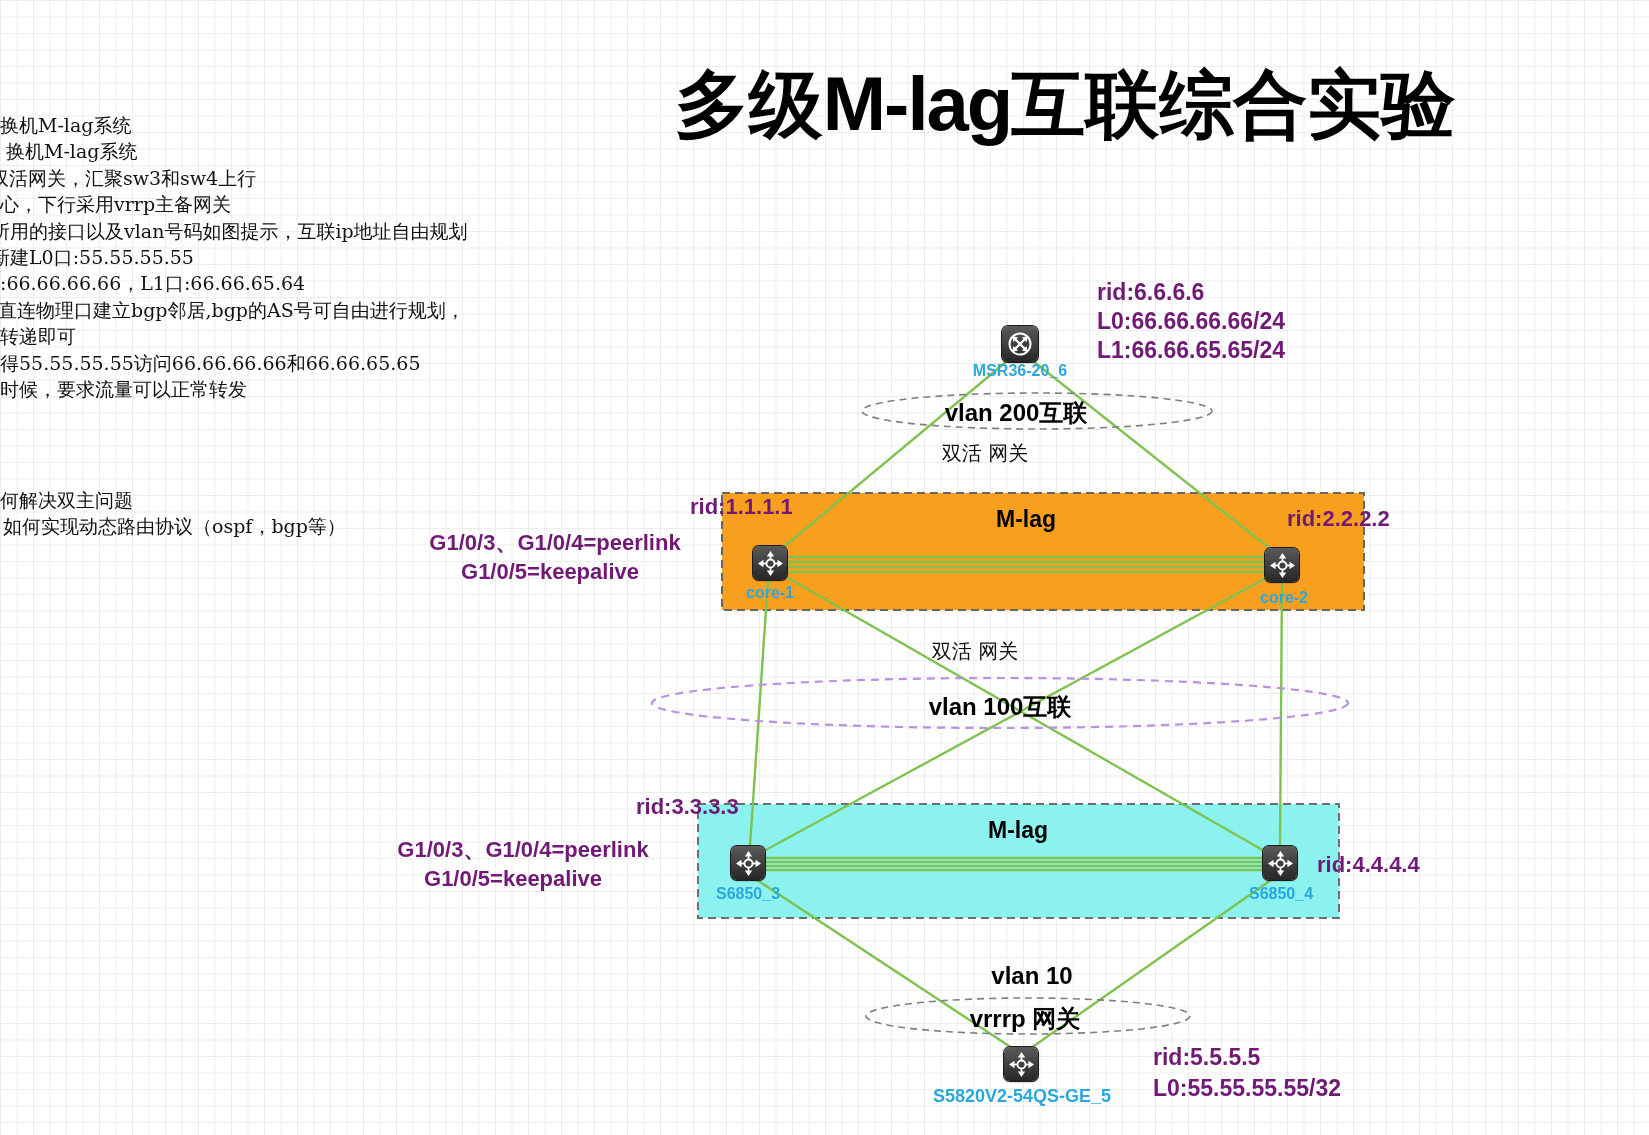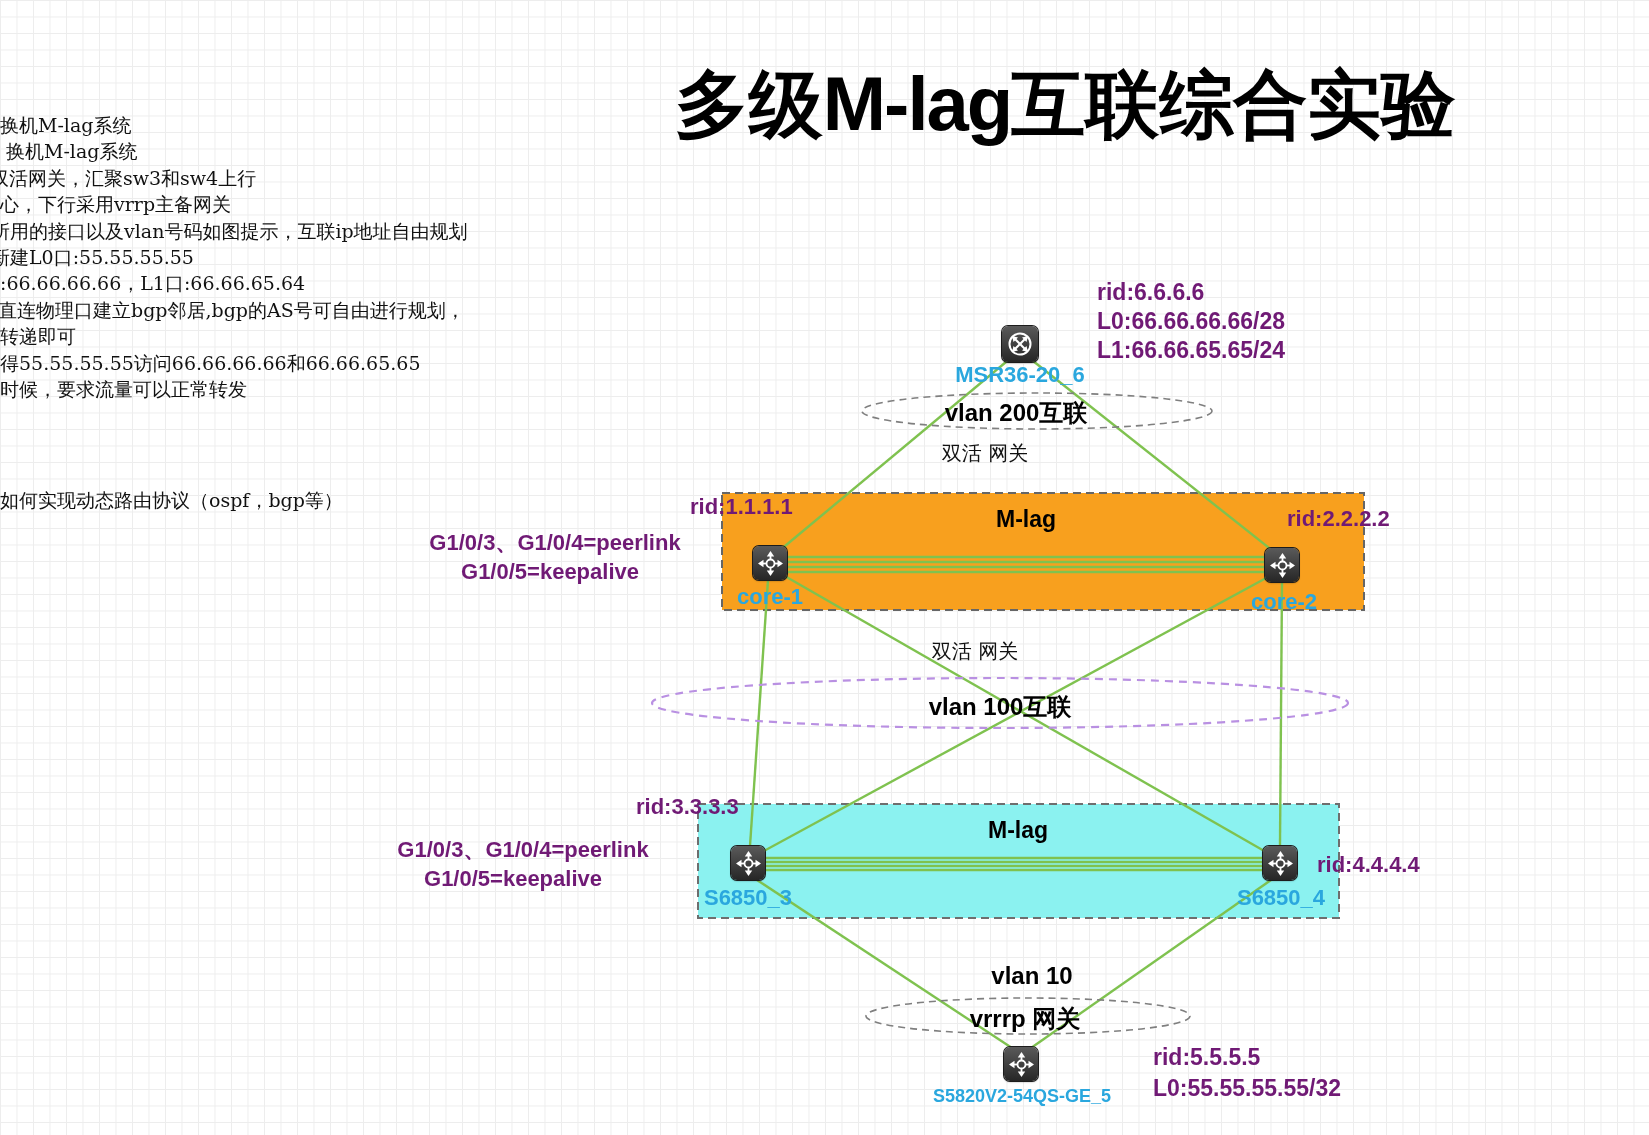--- a/index.html
+++ b/index.html
@@ -38,21 +38,21 @@
   #title .latin{font-family:"Liberation Sans",sans-serif;font-size:76px;font-weight:900;letter-spacing:-2px;}
   
   .ann{font-weight:700;white-space:nowrap;color:#701a75;}
   .ann-22{font-size:22px;}
   .ann-23{font-size:23px;line-height:29px;}
   .center{transform:translateX(-50%);text-align:center;}
   
   .zone{font-size:24px;font-weight:700;white-space:nowrap;}
   .gw{font-size:20px;font-family:"DejaVu Serif","Liberation Serif",serif;color:#111;white-space:nowrap;}
   
-  .devlabel{font-size:22px;font-weight:700;color:#2aa7de;white-space:nowrap;}
+  .devlabel{font-size:16px;font-weight:700;color:#2aa7de;white-space:nowrap;}
   
   .devicon{
     border-radius:6px;
     background:linear-gradient(#5a5a5a,#262626);
     box-shadow:0 0 0 1px #1c1c1c, 0 1px 2px rgba(0,0,0,.4);
     display:flex;align-items:center;justify-content:center;
   }
   svg{display:block;}
 </style>
 </head>
@@ -99,20 +99,21 @@
     <div>心，下行采用vrrp主备网关</div>
     <div>所用的接口以及vlan号码如图提示，互联ip地址自由规划</div>
     <div>新建L0口:55.55.55.55</div>
     <div>:66.66.66.66，L1口:66.66.65.64</div>
     <div>直连物理口建立bgp邻居,bgp的AS号可自由进行规划，</div>
     <div>转递即可</div>
     <div>得55.55.55.55访问66.66.66.66和66.66.65.65</div>
     <div>时候，要求流量可以正常转发</div>
   </div>
 <div id="notes-bottom" class="abs">
+    <div>何解决双主问题</div>
     <div>如何实现动态路由协议（ospf，bgp等）</div>
   </div>
 
 <div id="title" class="abs">
   <span class="cjk">多级</span><span class="latin">M-lag</span><span class="cjk">互联综合实验</span>
 </div>
 
 <div class="abs devicon" style="left:1002px;top:326px;width:36px;height:36px;">
   <svg width="28" height="28" viewBox="0 0 28 28">
     <circle cx="14" cy="14" r="10.5" fill="none" stroke="#fff" stroke-width="2"></circle>
@@ -120,21 +121,21 @@
     <line x1="19.5" y1="8.5" x2="8.5" y2="19.5" stroke="#fff" stroke-width="2"></line>
     <polygon points="6,6 12,7.5 7.5,12" fill="#fff"></polygon>
     <polygon points="22,6 16,7.5 20.5,12" fill="#fff"></polygon>
     <polygon points="6,22 12,20.5 7.5,16" fill="#fff"></polygon>
     <polygon points="22,22 16,20.5 20.5,16" fill="#fff"></polygon>
   </svg>
 </div>
 <div class="abs devlabel center" style="left:1020px;top:362px;">MSR36-20_6</div>
 <div class="abs ann ann-23" style="left:1097px;top:278px;">
   <div>rid:6.6.6.6</div>
-  <div>L0:66.66.66.66/28</div>
+  <div>L0:66.66.66.66/24</div>
   <div>L1:66.66.65.65/24</div>
 </div>
 
 <div class="abs zone center" style="left:1016px;top:397px;">vlan 200互联</div>
 <div class="abs gw center" style="left:985px;top:440px;">双活 网关</div>
 
 <div class="abs zone center" style="left:1026px;top:506px;font-size:23px;">M-lag</div>
 <div class="abs ann ann-22" style="left:690px;top:494px;">rid:1.1.1.1</div>
 <div class="abs ann ann-22" style="left:1287px;top:506px;">rid:2.2.2.2</div>
 

